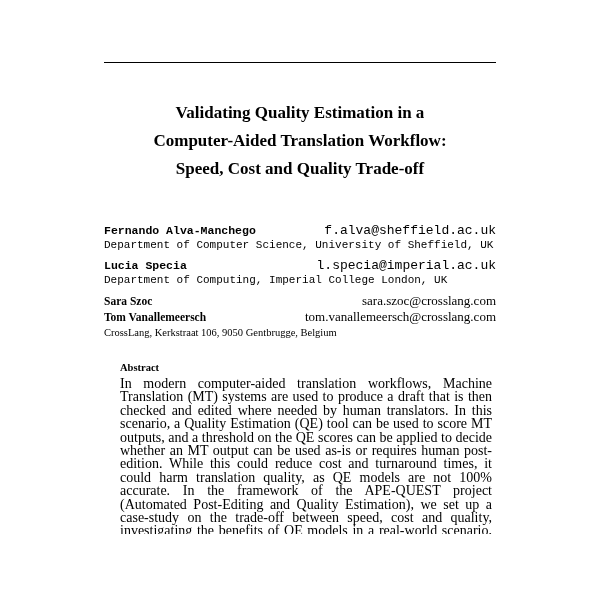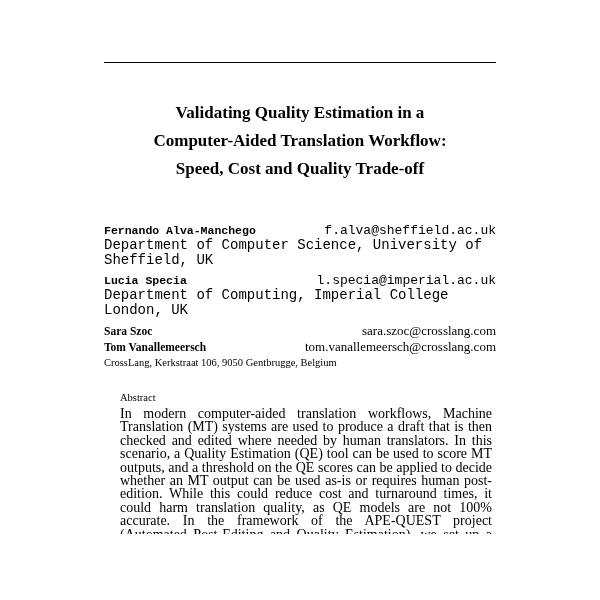--- a/index.html
+++ b/index.html
@@ -38,37 +38,37 @@
   .author-name {
     font-weight: bold;
     font-size: 11.5px;
     line-height: 15px;
   }
   .author-email {
     font-size: 13px;
     line-height: 15px;
   }
   .author-affiliation {
-    font-size: 14px;
+    font-size: 11px;
     line-height: 15px;
     margin-bottom: 5px;
   }
   .group-block { margin-top: 2px; }
   .group-affiliation {
     font-size: 10.5px;
     line-height: 15px;
     margin-top: 0px;
   }
   .abstract-block {
     margin-top: 22px;
     margin-left: 16px;
     margin-right: 4px;
   }
   .abstract-heading {
-    font-weight: normal;
+    font-weight: bold;
     font-size: 10.5px;
     margin-bottom: 4px;
   }
   .abstract-text {
     font-size: 14px;
     line-height: 13.4px;
     text-align: justify;
   }
   .section-heading {
     margin-top: 16px;

